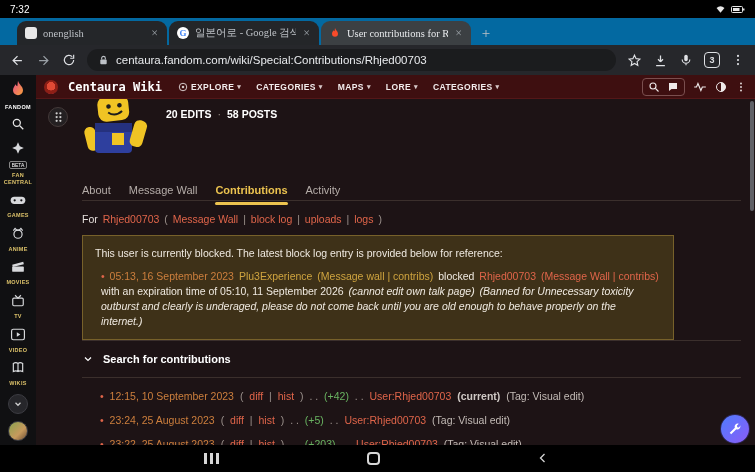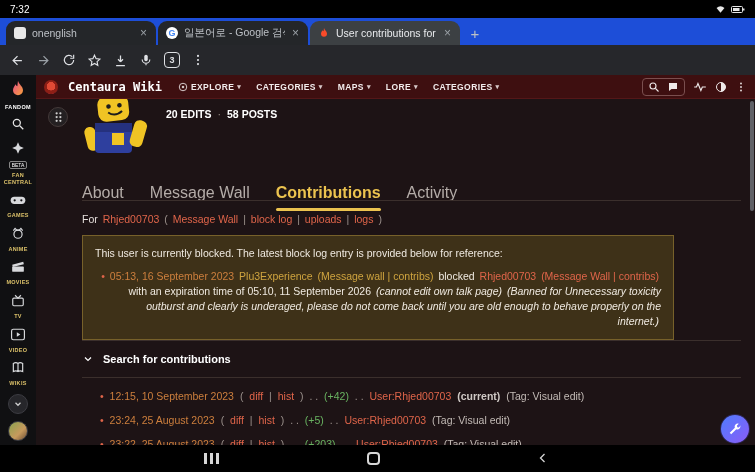--- a/index.html
+++ b/index.html
@@ -5,21 +5,21 @@
   html,body{margin:0;padding:0;background:#000;}
   *{box-sizing:border-box;}
   .screen{position:relative;width:755px;height:472px;background:#000;font-family:"Liberation Sans",sans-serif;overflow:hidden;}
 
   
   .status-bar{height:18px;background:#000;color:#fff;display:flex;align-items:center;justify-content:space-between;padding:0 10px;font-size:10px;}
   .sb-icons{display:flex;align-items:center;gap:5px;}
   .sb-icons svg{display:block;}
 
   
-  .tab-strip{height:27px;background:#1d4ed8;display:flex;align-items:flex-end;padding-left:6px;}
+  .tab-strip{height:27px;background:#0369a1;display:flex;align-items:flex-end;padding-left:17px;font-family:Liberation Serif, serif;}
   .tab{width:150px;height:24px;display:flex;align-items:center;gap:6px;padding:0 8px;border-radius:9px 9px 0 0;background:#242629;color:#bdc1c6;font-size:10.5px;margin-right:2px;cursor:pointer;}
   .tab.active{background:#3c4043;color:#e8eaed;}
   .tab-title{flex:1;white-space:nowrap;overflow:hidden;}
   .tab-close{color:#9aa0a6;font-size:12px;line-height:1;padding:0 1px;}
   .fav{width:12px;height:12px;flex:none;border-radius:3px;display:grid;place-items:center;}
   .fav-plain{background:#e8e8e8;}
   .fav-g{background:#fff;border-radius:50%;color:#4285F4;font-weight:bold;font-size:9px;}
   .fav svg{display:block;}
   .new-tab{width:26px;height:24px;display:grid;place-items:center;color:#bdc1c6;font-size:15px;cursor:pointer;}
 
@@ -57,31 +57,31 @@
   .hdr-group{display:flex;align-items:center;gap:7px;border:1px solid #7a4f4f;border-radius:4px;padding:2px 5px;}
   .hdr-icons .tb-icon svg{display:block;}
 
   
   .content{position:relative;flex:1;background:#1d1315;overflow:hidden;font-size:10.5px;color:#e6e0dd;}
   .rail-toggle{position:absolute;left:12px;top:8px;width:20px;height:20px;border-radius:50%;background:#242022;border:1px solid #443a3a;display:grid;place-items:center;cursor:pointer;}
   .avatar{position:absolute;left:46px;top:-4px;width:74px;height:64px;}
   .stats{position:absolute;left:130px;top:9px;display:flex;gap:6px;font-weight:bold;font-size:10.5px;color:#fff;}
   .stats .sep{color:#9b918c;font-weight:normal;}
 
-  .ptabs{position:absolute;left:46px;top:85px;display:flex;gap:26px;font-size:16px;color:#b4aca8;align-items:flex-end;}
+  .ptabs{position:absolute;left:46px;top:85px;display:flex;gap:18px;font-size:11px;color:#b4aca8;align-items:flex-end;}
   .ptab{cursor:pointer;position:relative;padding-bottom:9px;}
   .ptab.active{color:#ecc34f;font-weight:bold;}
   .ptab.active::after{content:"";position:absolute;left:0;right:0;bottom:0;height:3px;background:#ecc34f;border-radius:2px;}
   .tabs-divider{position:absolute;left:46px;right:14px;top:101px;height:1px;background:#3b2f2c;}
 
   .for-line{position:absolute;left:46px;top:114px;white-space:nowrap;}
   .for-line span{margin-right:2px;text-align:right;}
 
   .notice{position:absolute;left:46px;top:136px;width:592px;background:#3e3118;border:1px solid #77612a;border-radius:0;padding:10px 12px;line-height:15px;color:#efe9e0;}
-  .notice-entry{margin-top:8px;padding-left:6px;text-align:right;}
+  .notice-entry{margin-top:8px;padding-left:6px;}
   .notice-entry span{margin-right:2px;}
 
   .search-sec{position:absolute;left:46px;right:14px;top:241px;height:38px;border-top:1px solid #3b2f2c;border-bottom:1px solid #3b2f2c;display:flex;align-items:center;gap:9px;color:#fff;font-weight:bold;font-size:11px;cursor:pointer;}
 
   .entries{position:absolute;left:64px;top:290px;line-height:14px;}
   .entry{margin-bottom:10px;white-space:nowrap;}
   .entry span{margin-right:3px;}
 
   .bullet{color:#e0654a;}
   .lnk{color:#e0654a;cursor:pointer;}
@@ -159,20 +159,29 @@
         <svg width="15" height="15" viewBox="0 0 24 24" fill="none" stroke="currentColor" stroke-width="2">
           <path d="M5 12h14M12 5l7 7-7 7"></path>
         </svg>
       </span>
     <span class="tb-icon">
         <svg width="14" height="14" viewBox="0 0 24 24" fill="none" stroke="currentColor" stroke-width="2">
           <path d="M20 12a8 8 0 1 1-2.4-5.7"></path>
           <path d="M20 3v6h-6"></path>
         </svg>
       </span>
+    <div class="url-pill">
+      <span class="tb-icon">
+          <svg width="11" height="11" viewBox="0 0 24 24">
+            <rect x="5" y="10" width="14" height="10" rx="2" fill="#bdc1c6"></rect>
+            <path d="M8 10V7a4 4 0 0 1 8 0v3" fill="none" stroke="#bdc1c6" stroke-width="2.4"></path>
+          </svg>
+        </span>
+      <span>centaura.fandom.com/wiki/Special:Contributions/Rhjed00703</span>
+    </div>
     <span class="tb-icon">
         <svg width="15" height="15" viewBox="0 0 24 24" fill="none" stroke="currentColor" stroke-width="1.8">
           <path d="M12 3.5l2.6 5.5 6 .7-4.5 4.1 1.2 5.9-5.3-3-5.3 3 1.2-5.9L3.4 9.7l6-.7z"></path>
         </svg>
       </span>
     <span class="tb-icon">
         <svg width="15" height="15" viewBox="0 0 24 24" fill="none" stroke="currentColor" stroke-width="2">
           <path d="M12 4v10m0 0l-4-4m4 4l4-4M5 20h14"></path>
         </svg>
       </span>

